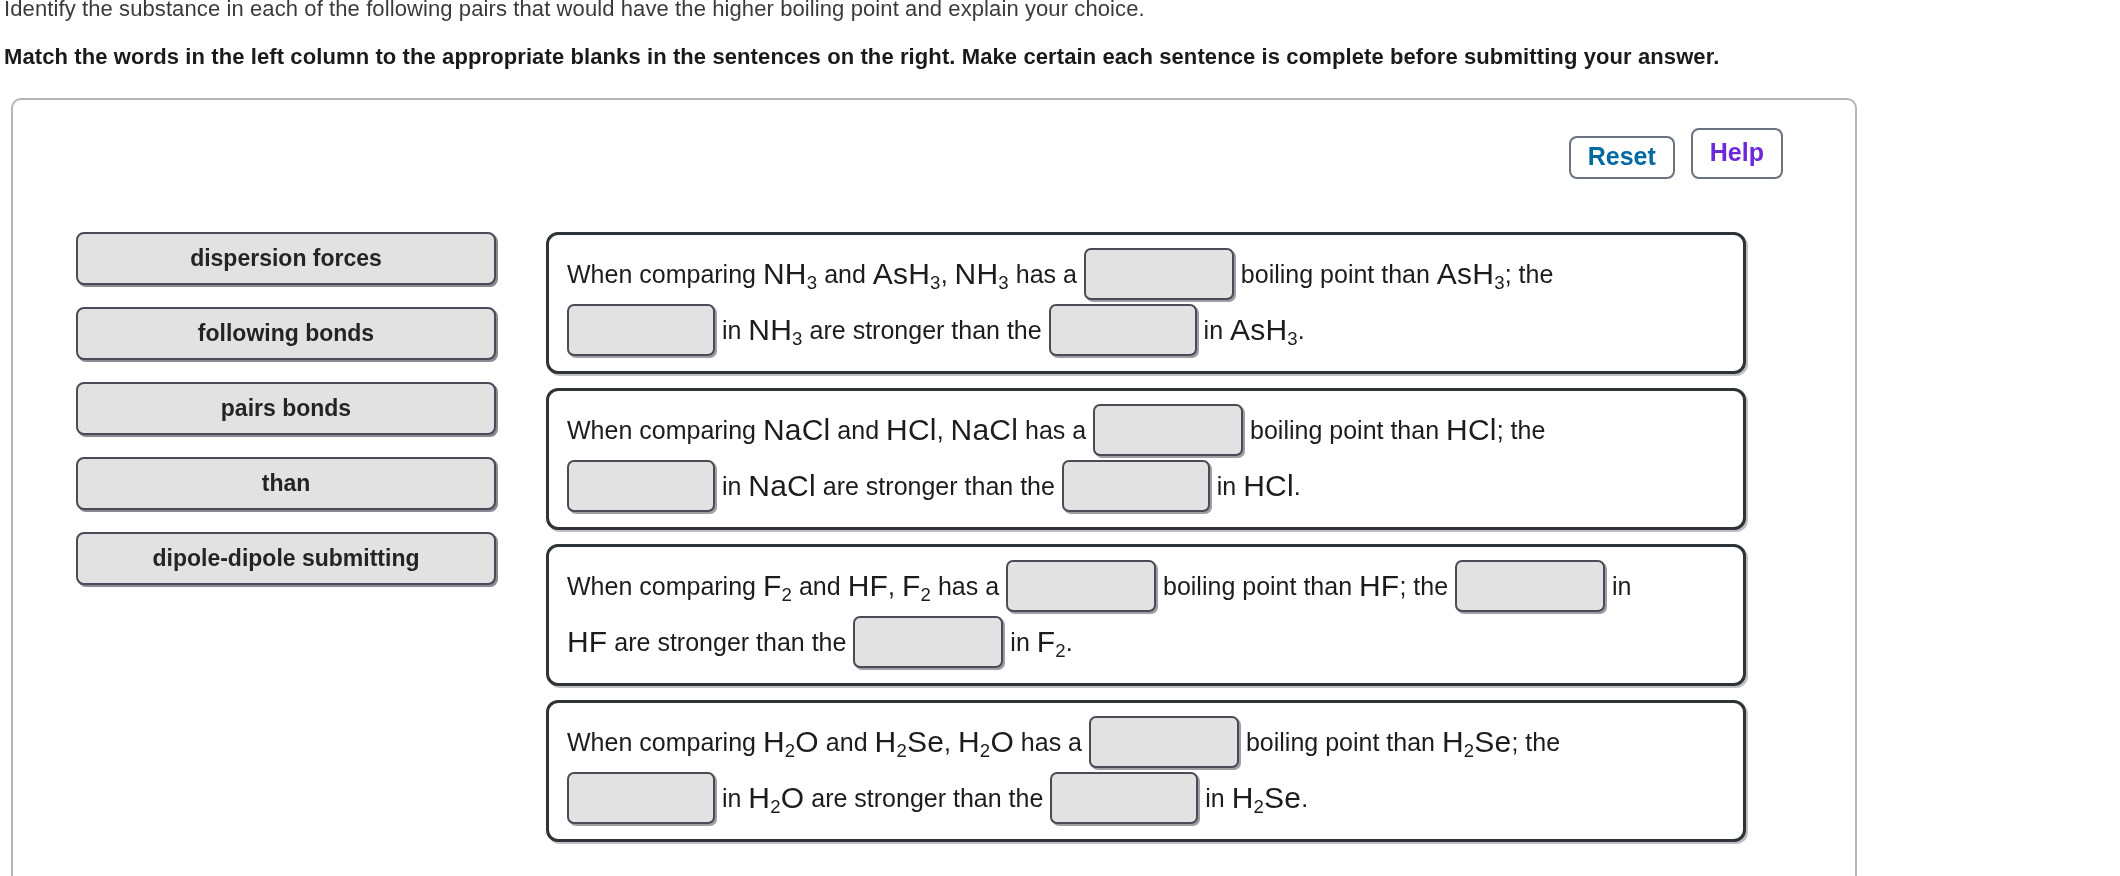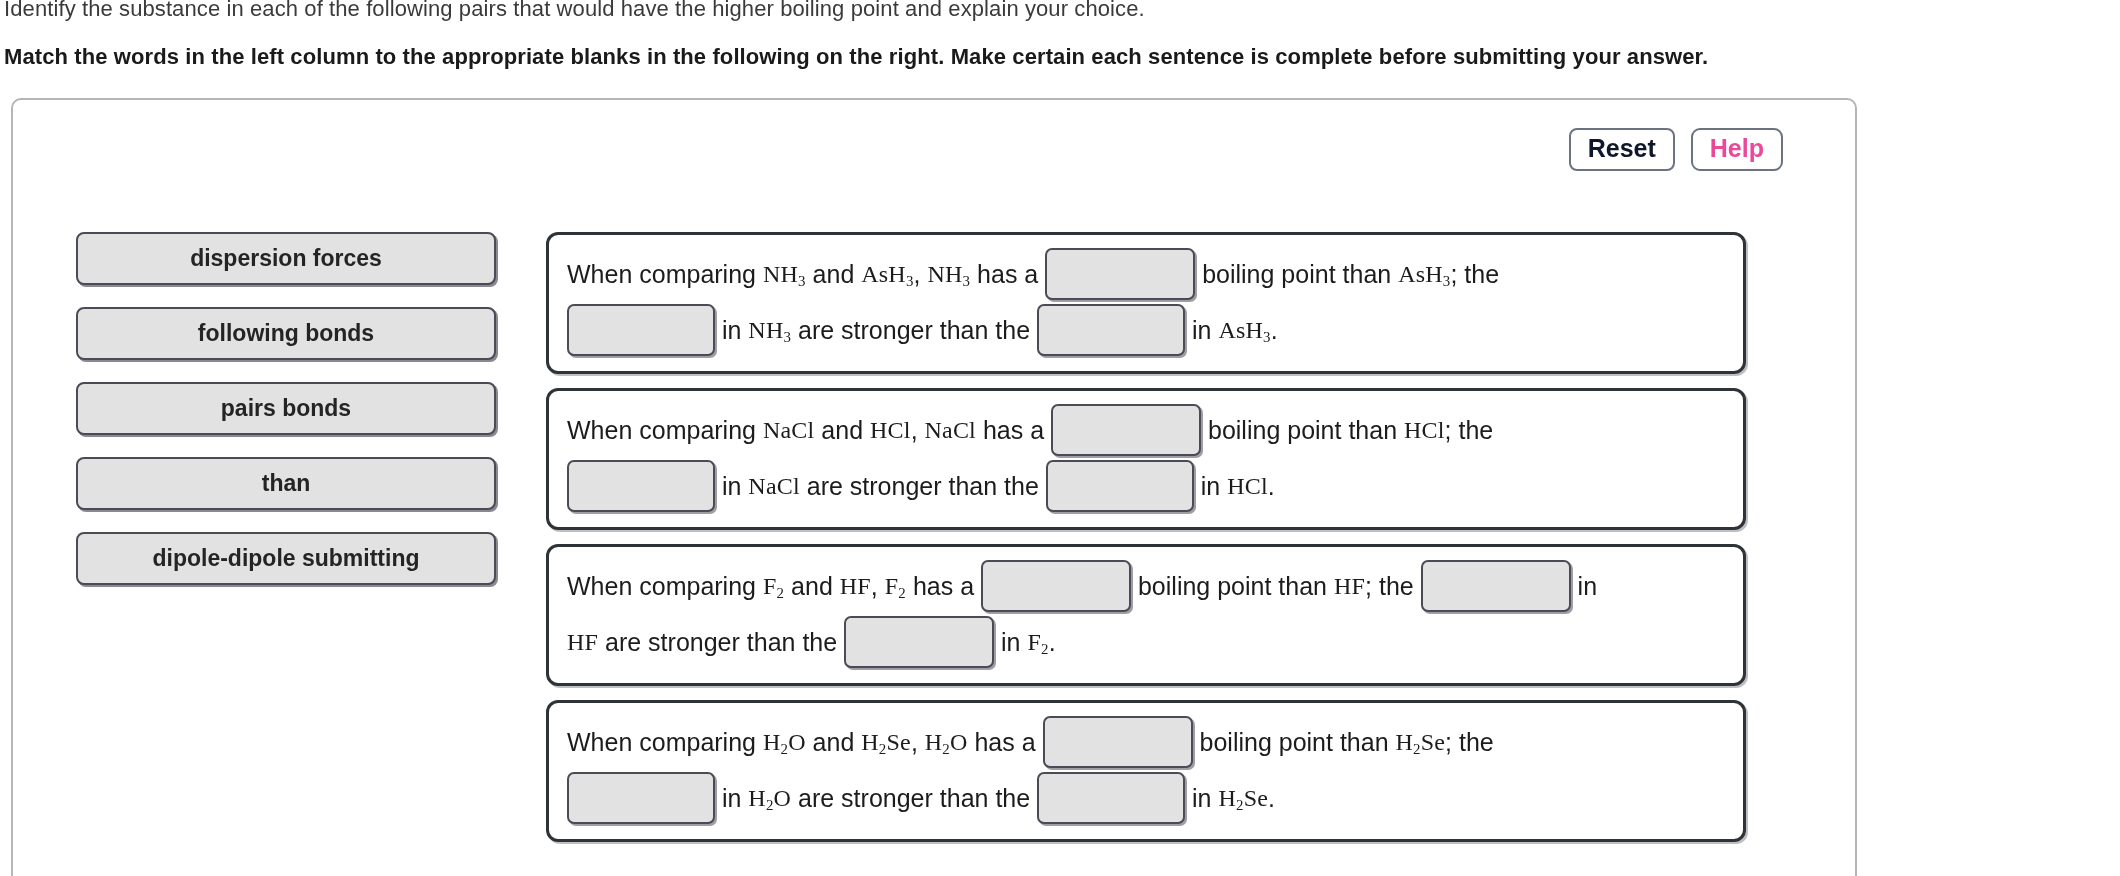--- a/index.html
+++ b/index.html
@@ -55,22 +55,22 @@
     border-radius: 8px;
     background: #ffffff;
     font-family: "Liberation Sans", sans-serif;
     font-size: 25px;
     font-weight: 700;
     padding: 6px 17px 8px 17px;
     line-height: 1;
     cursor: pointer;
     box-sizing: border-box;
   }
-  #reset-button { color: #0f172a; }
-  #help-button  { color: #ec4899; border-radius: 9px; }
+  #reset-button { color: #0369a1; margin-top: 8px; }
+  #help-button  { color: #6d28d9; }
 
   
   .wordbank {
     position: absolute;
     left: 63px;
     top: 132px;
     width: 420px;
   }
   .word-tile {
     height: 53px;
@@ -114,22 +114,22 @@
     font-size: 25px;
     line-height: 46px;
     color: #1c1c1c;
   }
   .sentence-line + .sentence-line { margin-top: 4px; }
 
   .txt { white-space: pre; }
 
   
   .chem {
-    font-family: Liberation Serif, serif;
-    font-size: 24px;
+    font-family: Liberation Sans, sans-serif;
+    font-size: 30px;
     letter-spacing: 0.2px;
   }
   .chem sub {
     font-size: 0.62em;
     vertical-align: -0.28em;
     line-height: 0;
   }
 
   
   .blank {
@@ -143,21 +143,21 @@
     vertical-align: middle;
   }
   .blank.w-wide   { width: 150px; height: 52px; }
   .blank.w-narrow { width: 148px; height: 52px; }
 </style>
 </head>
 <body>
 
 <div class="prompt-line" id="prompt-1">Identify the substance in each of the following pairs that would have the higher boiling point and explain your choice.</div>
 
-<div class="prompt-line" id="prompt-2">Match the words in the left column to the appropriate blanks in the following on the right. Make certain each sentence is complete before submitting your answer.</div>
+<div class="prompt-line" id="prompt-2">Match the words in the left column to the appropriate blanks in the sentences on the right. Make certain each sentence is complete before submitting your answer.</div>
 
 <div class="panel">
 
   <div class="toolbar">
     <button class="tool-btn" id="reset-button">Reset</button>
     <button class="tool-btn" id="help-button">Help</button>
   </div>
 
   <div class="wordbank" id="wordbank">
       <div class="word-tile">

